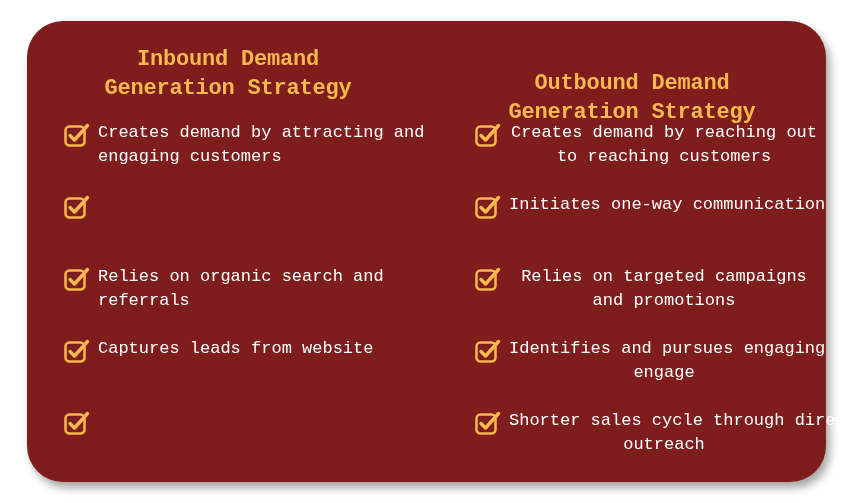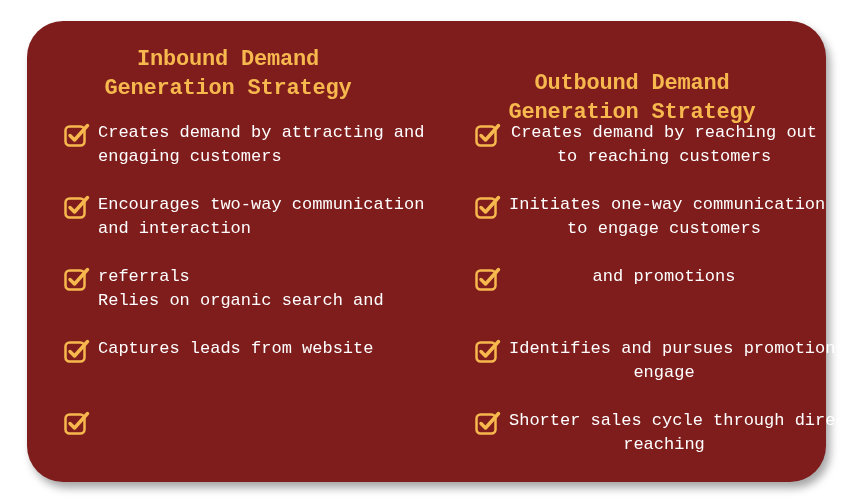--- a/index.html
+++ b/index.html
@@ -93,33 +93,29 @@
         <div class="item-text">
           <span>Creates demand by attracting and</span>
           <span>engaging customers</span>
         </div>
       </li>
       <li class="item">
         <svg class="check" viewBox="0 0 26 24">
             <rect x="1.5" y="3.5" width="19" height="19" rx="4" fill="none" stroke="#f7b84e" stroke-width="2.5"></rect>
             <path d="M6 12.5 L10.5 17 L23.5 2.5" fill="none" stroke="#f7b84e" stroke-width="3.5" stroke-linecap="round" stroke-linejoin="round"></path>
           </svg>
-        <div class="item-text">
-          <span>Encourages two-way communication</span>
-          <span>and interaction</span>
-        </div>
       </li>
       <li class="item">
         <svg class="check" viewBox="0 0 26 24">
             <rect x="1.5" y="3.5" width="19" height="19" rx="4" fill="none" stroke="#f7b84e" stroke-width="2.5"></rect>
             <path d="M6 12.5 L10.5 17 L23.5 2.5" fill="none" stroke="#f7b84e" stroke-width="3.5" stroke-linecap="round" stroke-linejoin="round"></path>
           </svg>
         <div class="item-text">
+          <span>Relies on organic search and</span>
           <span>referrals</span>
-          <span>Relies on organic search and</span>
         </div>
       </li>
       <li class="item">
         <svg class="check" viewBox="0 0 26 24">
             <rect x="1.5" y="3.5" width="19" height="19" rx="4" fill="none" stroke="#f7b84e" stroke-width="2.5"></rect>
             <path d="M6 12.5 L10.5 17 L23.5 2.5" fill="none" stroke="#f7b84e" stroke-width="3.5" stroke-linecap="round" stroke-linejoin="round"></path>
           </svg>
         <div class="item-text">
           <span>Captures leads from website</span>
         </div>
@@ -149,48 +145,48 @@
           <span>to reaching customers</span>
         </div>
       </li>
       <li class="item">
         <svg class="check" viewBox="0 0 26 24">
             <rect x="1.5" y="3.5" width="19" height="19" rx="4" fill="none" stroke="#f7b84e" stroke-width="2.5"></rect>
             <path d="M6 12.5 L10.5 17 L23.5 2.5" fill="none" stroke="#f7b84e" stroke-width="3.5" stroke-linecap="round" stroke-linejoin="round"></path>
           </svg>
         <div class="item-text">
           <span>Initiates one-way communication</span>
-          <span>to engage customers</span>
         </div>
       </li>
       <li class="item">
         <svg class="check" viewBox="0 0 26 24">
             <rect x="1.5" y="3.5" width="19" height="19" rx="4" fill="none" stroke="#f7b84e" stroke-width="2.5"></rect>
             <path d="M6 12.5 L10.5 17 L23.5 2.5" fill="none" stroke="#f7b84e" stroke-width="3.5" stroke-linecap="round" stroke-linejoin="round"></path>
           </svg>
         <div class="item-text">
+          <span>Relies on targeted campaigns</span>
           <span>and promotions</span>
         </div>
       </li>
       <li class="item">
         <svg class="check" viewBox="0 0 26 24">
             <rect x="1.5" y="3.5" width="19" height="19" rx="4" fill="none" stroke="#f7b84e" stroke-width="2.5"></rect>
             <path d="M6 12.5 L10.5 17 L23.5 2.5" fill="none" stroke="#f7b84e" stroke-width="3.5" stroke-linecap="round" stroke-linejoin="round"></path>
           </svg>
         <div class="item-text">
-          <span>Identifies and pursues promotions</span>
+          <span>Identifies and pursues engaging</span>
           <span>engage</span>
         </div>
       </li>
       <li class="item">
         <svg class="check" viewBox="0 0 26 24">
             <rect x="1.5" y="3.5" width="19" height="19" rx="4" fill="none" stroke="#f7b84e" stroke-width="2.5"></rect>
             <path d="M6 12.5 L10.5 17 L23.5 2.5" fill="none" stroke="#f7b84e" stroke-width="3.5" stroke-linecap="round" stroke-linejoin="round"></path>
           </svg>
         <div class="item-text">
           <span>Shorter sales cycle through direct</span>
-          <span>reaching</span>
+          <span>outreach</span>
         </div>
       </li>
     </ul>
   </div>
 
 </div>
 
 </body></html>

